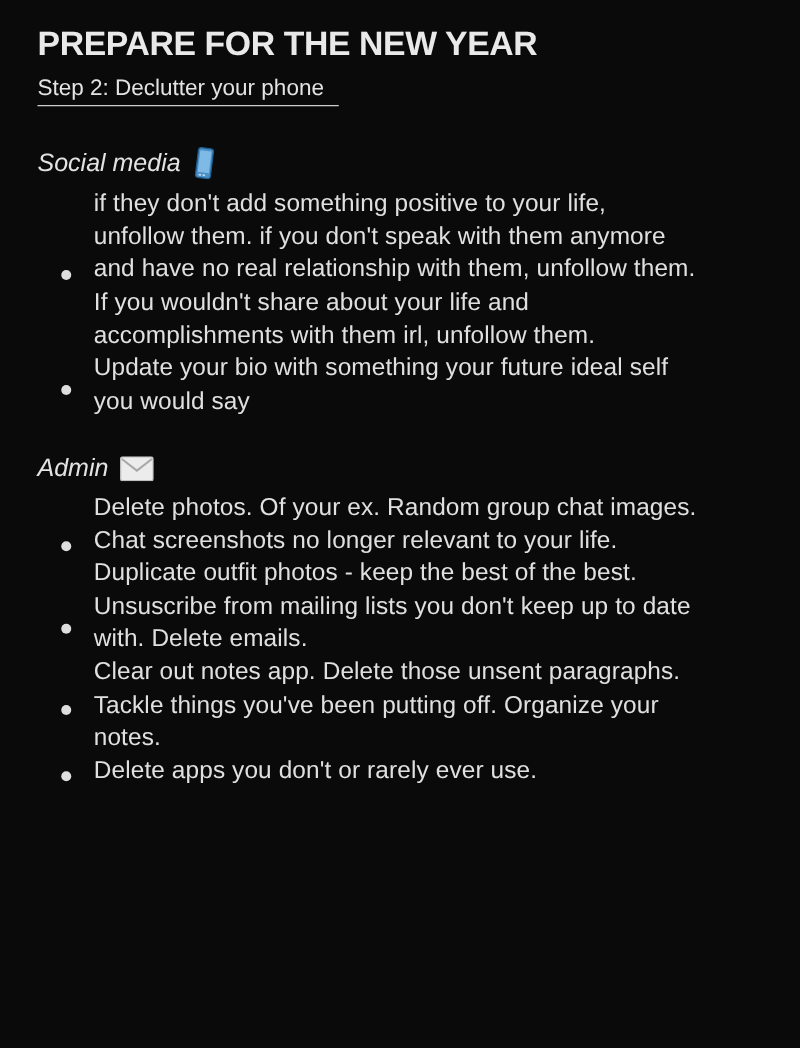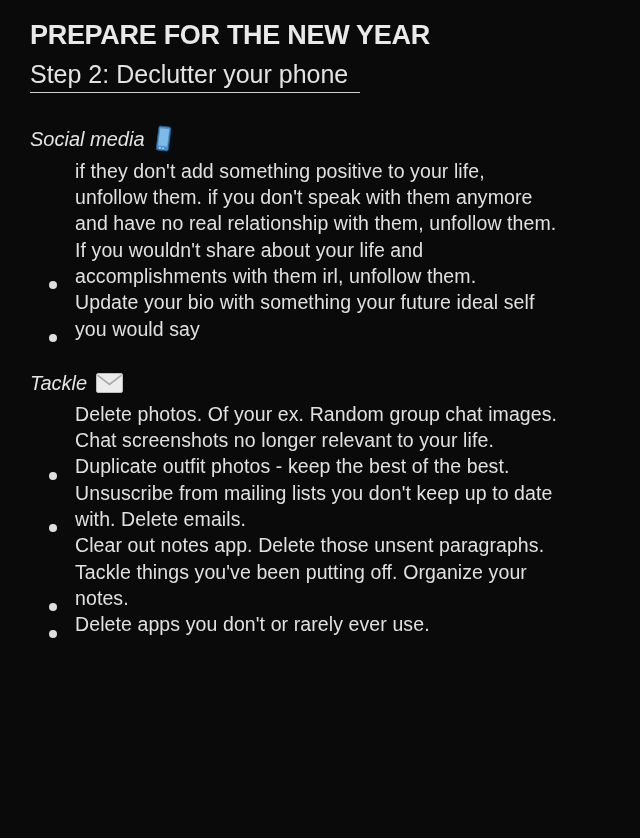--- a/index.html
+++ b/index.html
@@ -24,21 +24,21 @@
     letter-spacing: -0.3px;
     color: #e9e9e9;
     margin: 0 0 9px 0;
     line-height: 1.15;
   }
   .subtitle-wrap {
     margin: 0 0 32px 0;
   }
   .subtitle {
     display: inline-block;
-    font-size: 25px;
+    font-size: 18px;
     font-weight: 400;
     color: #e3e3e3;
     padding-right: 12px;
     padding-bottom: 3px;
     border-bottom: 1.5px solid #cfcfcf;
     line-height: 1.15;
   }
   .section-heading {
     display: flex;
     align-items: center;
@@ -55,21 +55,21 @@
   }
   .section-gap {
     height: 28px;
   }
   .bullets {
     margin: 0;
     padding: 0;
   }
   .bullet-row {
     display: flex;
-    align-items: flex-end;
+    align-items: center;
   }
   .bullet-dot-col {
     flex: 0 0 45px;
     box-sizing: border-box;
     padding-left: 19px;
     padding-top: 9.5px;
   }
   .dot {
     display: block;
     width: 8px;
@@ -121,21 +121,21 @@
       <span class="bullet-dot-col">
           <span class="dot"></span>
         </span>
       <span class="bullet-text">Update your bio with something your future ideal self you would say</span>
     </div>
   </div>
 
   <div class="section-gap"></div>
 
   <div class="section-heading">
-    <span>Tackle</span>
+    <span>Admin</span>
     <span class="hicon">
       <svg width="27" height="20" viewBox="0 0 27 20" aria-hidden="true">
         <rect x="0.5" y="0.5" width="26" height="19" rx="1.6" fill="#ececec" stroke="#bdbdbd" stroke-width="1"></rect>
         <path d="M1.5 2.2 L13.5 11.5 L25.5 2.2" fill="none" stroke="#a8a8a8" stroke-width="1.6"></path>
       </svg>
     </span>
   </div>
 
   <div class="bullets">
     <div class="bullet-row">

